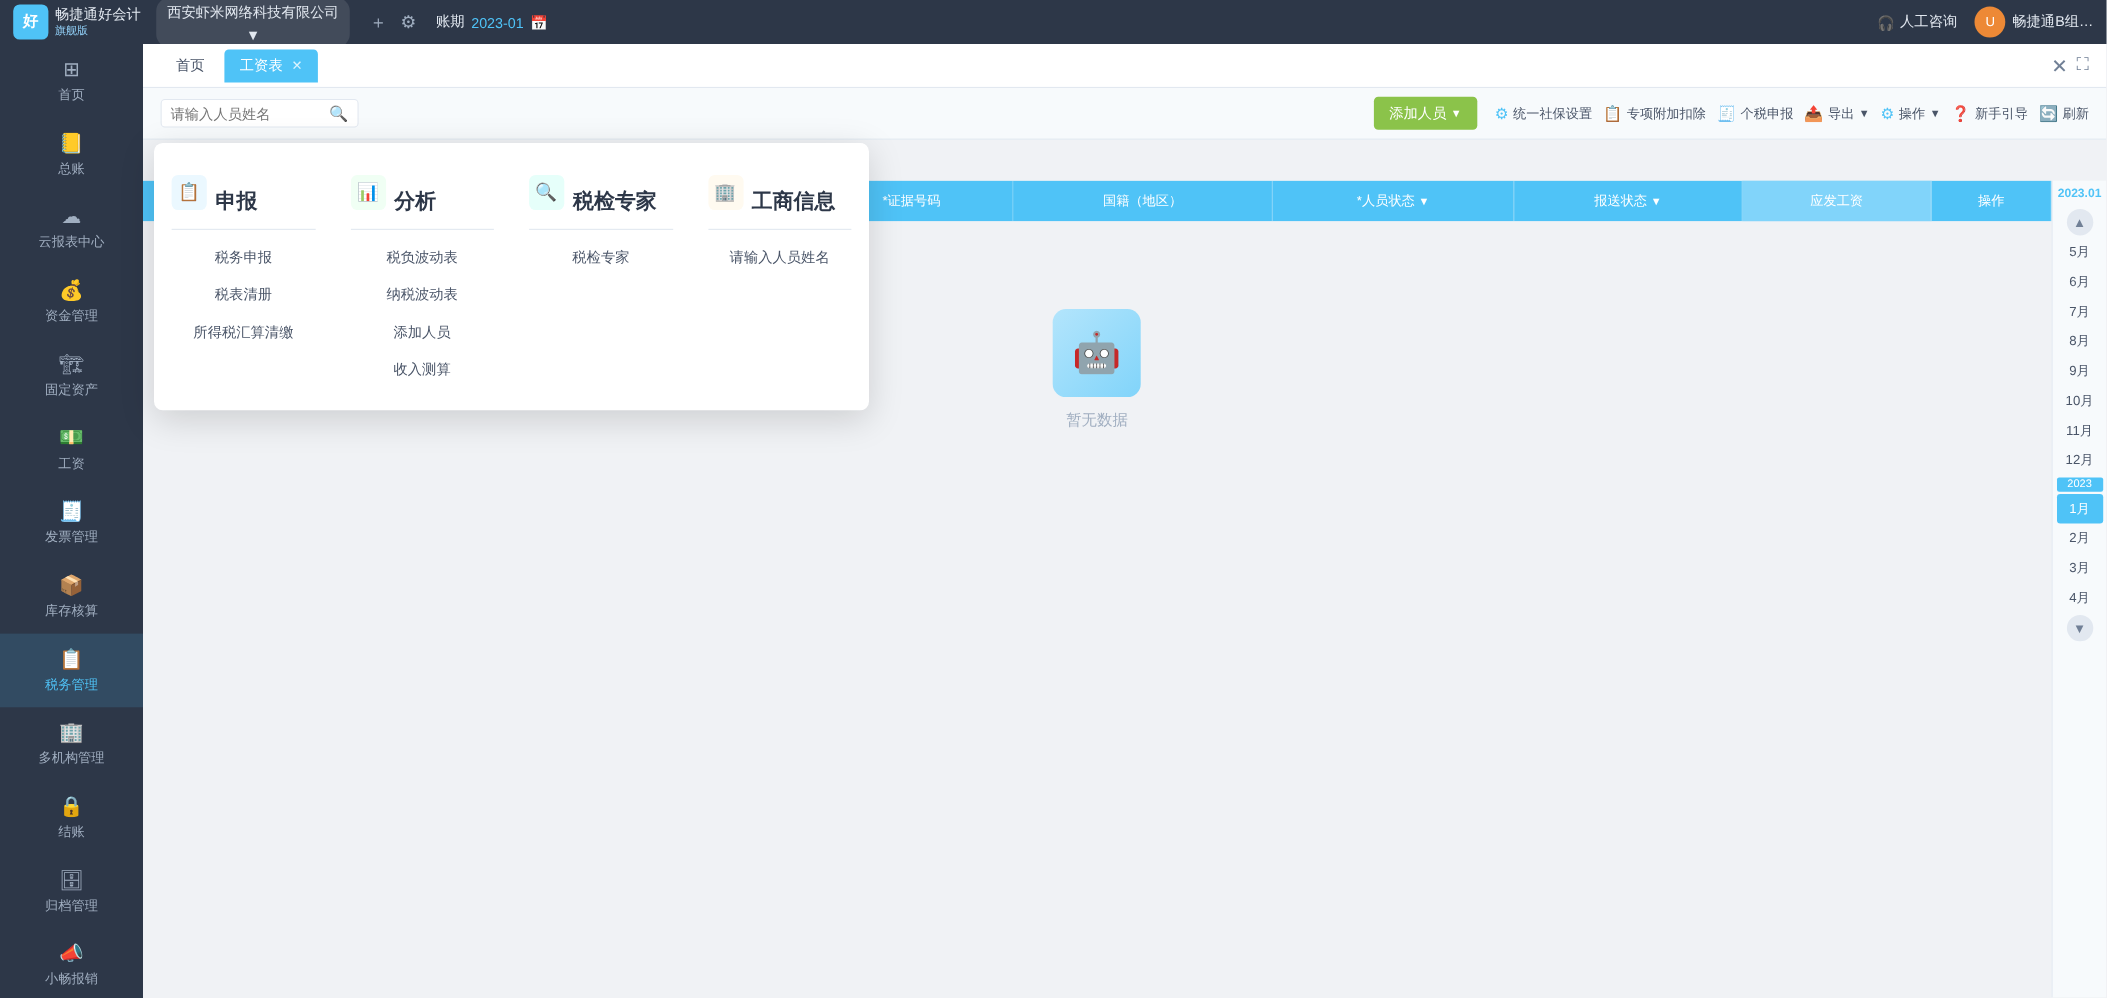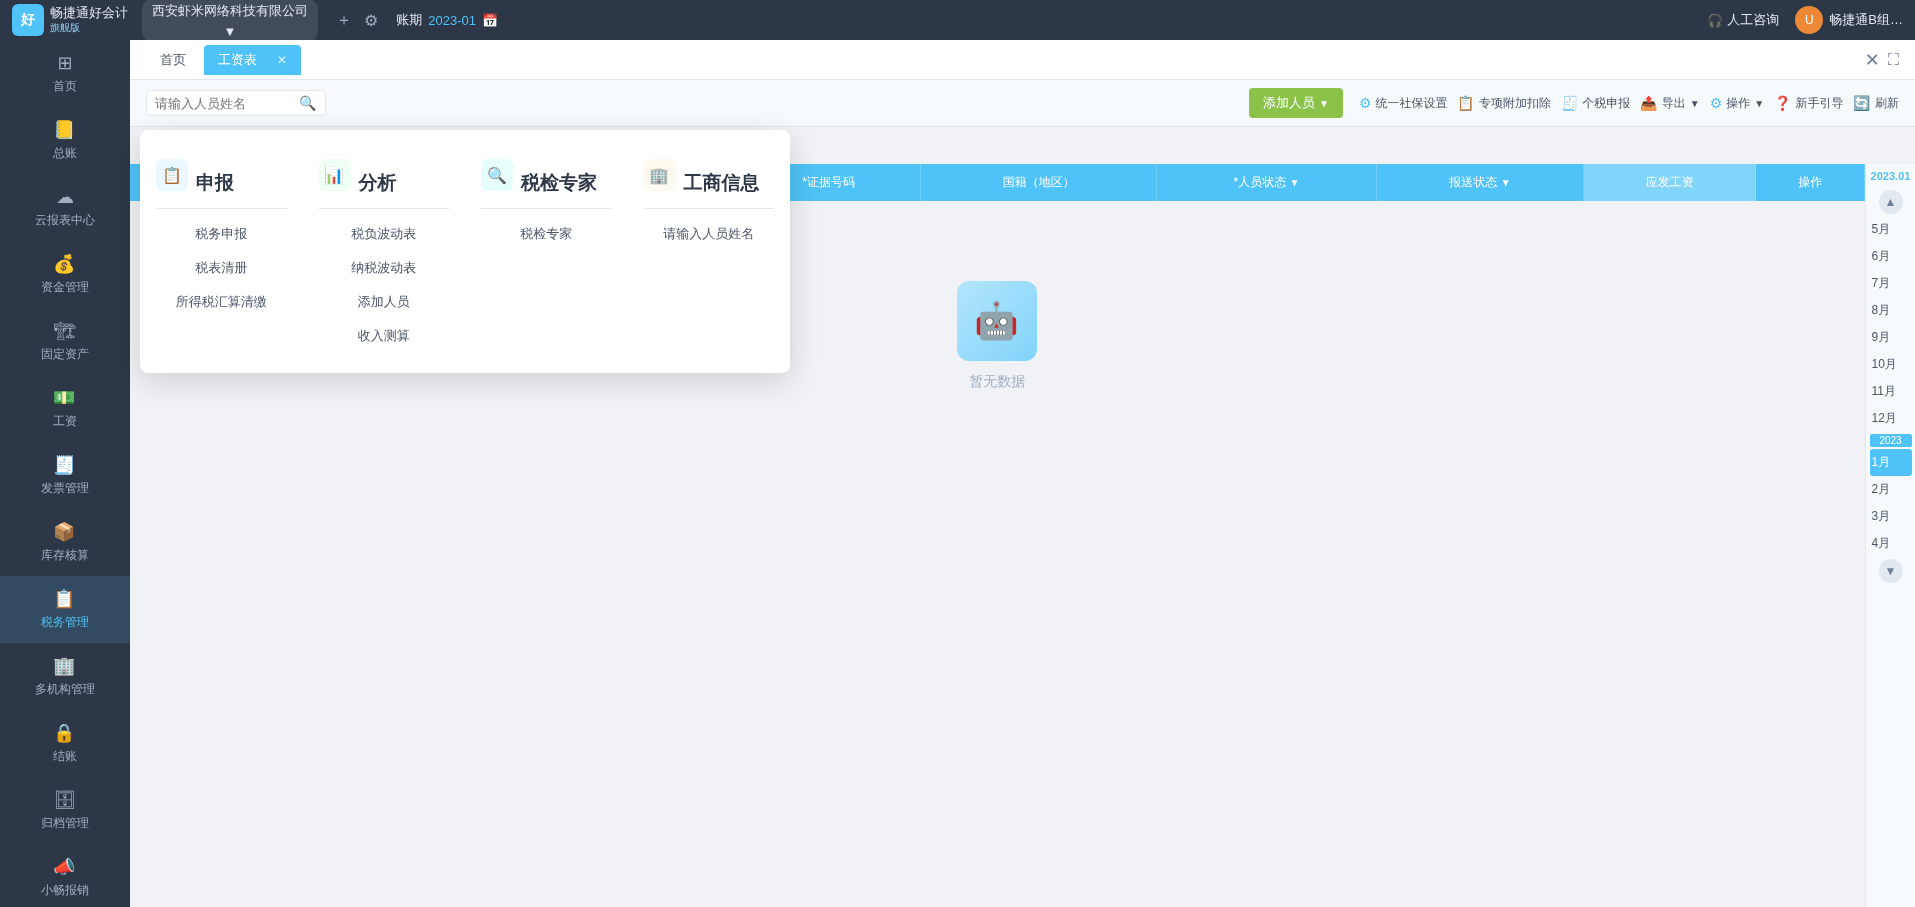--- a/index.html
+++ b/index.html
@@ -38,21 +38,21 @@
     .sidebar-item .s-icon { font-size: 18px; }
     .sidebar-item .s-label { font-size: 12px; text-align: center; }
     .sidebar-item.active .s-label { color: #4fc3f7; }
 
     
     .content-area { flex: 1; display: flex; flex-direction: column; overflow: hidden; background: #f0f2f5; position: relative; }
 
     
     .tab-bar { display: flex; align-items: center; background: #fff; border-bottom: 1px solid #e2e8f0; padding: 0 16px; height: 40px; gap: 4px; }
     .tab-item { padding: 6px 14px; cursor: pointer; font-size: 13px; color: #4a5568; border-radius: 4px 4px 0 0; }
-    .tab-item.active { background: #4fc3f7; color: #fff; display: flex; align-items: center; gap: 20px; }
+    .tab-item.active { background: #4fc3f7; color: #fff; display: flex; align-items: center; gap: 8px; }
     .tab-close { font-size: 12px; cursor: pointer; color: rgba(255,255,255,0.8); }
 
     
     .toolbar { display: flex; align-items: center; background: #f7fafc; border-bottom: 1px solid #e2e8f0; padding: 8px 16px; gap: 8px; flex-shrink: 0; }
     .search-input-wrap { display: flex; align-items: center; border: 1px solid #e2e8f0; border-radius: 4px; background: #fff; padding: 4px 8px; gap: 4px; width: 180px; }
     .search-input-wrap input { border: none; outline: none; font-size: 13px; color: #718096; width: 100%; background: transparent; }
     .search-icon { color: #a0aec0; font-size: 14px; cursor: pointer; }
     .btn-add-person { background: #8bc34a; color: #fff; border: none; border-radius: 4px; padding: 6px 14px; cursor: pointer; font-size: 13px; display: flex; align-items: center; gap: 4px; margin-left: auto; }
     .btn-add-person .dropdown-arrow { font-size: 10px; }
     .toolbar-actions { display: flex; align-items: center; gap: 10px; margin-left: 8px; }
@@ -67,21 +67,21 @@
     .data-table th .filter-icon { font-size: 10px; }
     .th-checkbox { width: 40px; }
     .no-data-area { display: flex; flex-direction: column; align-items: center; justify-content: center; padding: 80px 0; }
     .no-data-icon { width: 80px; height: 80px; background: linear-gradient(135deg, #b3e5fc, #81d4fa); border-radius: 12px; display: flex; align-items: center; justify-content: center; font-size: 36px; color: #fff; margin-bottom: 12px; }
     .no-data-text { color: #a0aec0; font-size: 14px; }
 
     
     .right-panel { width: 50px; background: #f7fafc; border-left: 1px solid #e2e8f0; display: flex; flex-direction: column; align-items: center; overflow-y: auto; flex-shrink: 0; }
     .right-panel-header { font-size: 11px; color: #4fc3f7; padding: 6px 4px; text-align: center; font-weight: bold; }
     .cal-nav { width: 24px; height: 24px; border-radius: 50%; background: #e2e8f0; display: flex; align-items: center; justify-content: center; cursor: pointer; font-size: 12px; color: #718096; margin: 2px; }
-    .month-item { width: 42px; text-align: left; padding: 5px 2px; font-size: 12px; cursor: pointer; color: #4a5568; border-radius: 3px; }
+    .month-item { width: 42px; text-align: center; padding: 5px 2px; font-size: 12px; cursor: pointer; color: #4a5568; border-radius: 3px; }
     .month-item.active { background: #4fc3f7; color: #fff; border-radius: 3px; }
     .year-badge { background: #4fc3f7; color: #fff; font-size: 10px; padding: 1px 4px; border-radius: 2px; text-align: center; width: 42px; margin: 2px auto; }
     .dropdown-menu { position: absolute; top: 130px; left: 140px; width: 650px; background: #fff; border-radius: 8px; box-shadow: 0 8px 32px rgba(0,0,0,0.15); z-index: 300; padding: 0; overflow: hidden; }
     .dropdown-menu-grid { display: grid; grid-template-columns: 1fr 1fr 1fr 1fr; }
     .dropdown-col { padding: 16px 16px 20px; }
     .dropdown-col-header { display: flex; align-items: center; gap: 8px; padding: 8px 0 12px; border-bottom: 1px solid #e2e8f0; margin-bottom: 8px; }
     .dropdown-col-header .col-icon { width: 32px; height: 32px; border-radius: 6px; display: flex; align-items: center; justify-content: center; font-size: 16px; }
     .col-icon.blue { background: #ebf8ff; color: #4fc3f7; }
     .col-icon.green { background: #f0fff4; color: #48bb78; }
     .col-icon.teal { background: #e6fffa; color: #38b2ac; }

